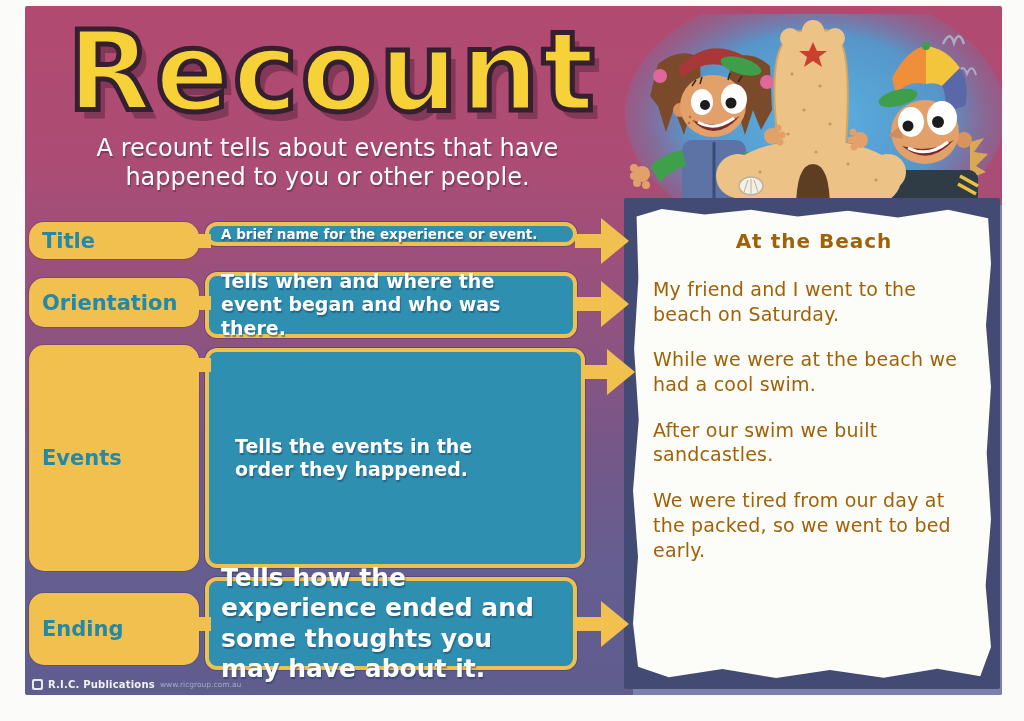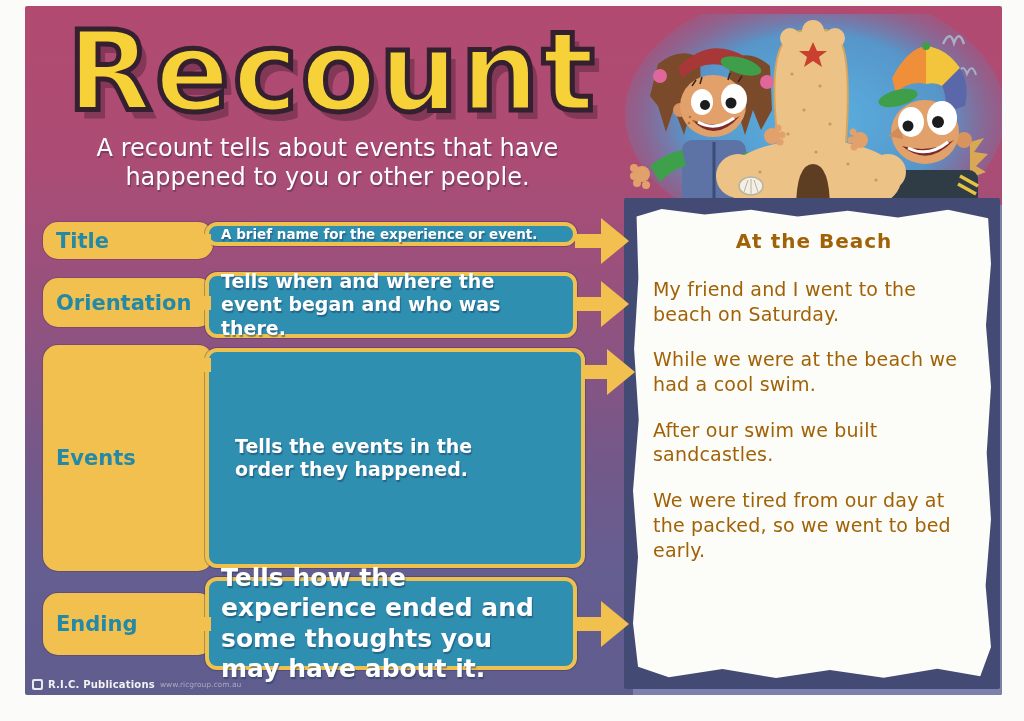--- a/index.html
+++ b/index.html
@@ -22,21 +22,21 @@
     text-shadow:7px 9px 0 rgba(96,42,66,.55);
   }
   .subtitle {
     position:absolute; left:15px; top:128px; width:575px; text-align:center;
     font-size:24px; font-weight:normal; color:#ffffff; line-height:1.2;
     white-space:pre-line; text-shadow:1px 2px 1px rgba(60,35,70,.45);
   }
 
   
   .label-box {
-    position:absolute; left:18px; width:170px; background:#f1c04f; border-radius:15px;
+    position:absolute; left:4px; width:170px; background:#f1c04f; border-radius:15px;
     display:flex; align-items:center; padding-left:13px;
     color:#2389a7; font-weight:bold; font-size:21px;
     box-shadow:0 0 0 1px rgba(70,45,70,.25);
   }
   .conn { position:absolute; width:18px; height:14px; background:#f1c04f; z-index:3; }
   .desc-box {
     position:absolute; left:180px; background:#2f8fb0; border:4px solid #eec04e; border-radius:12px;
     display:flex; align-items:center; color:#ffffff; font-weight:bold;
     box-shadow:0 0 0 1px rgba(50,45,90,.35);
     text-shadow:1px 2px 1px rgba(25,60,95,.5); line-height:1.22;
@@ -64,21 +64,21 @@
   .r2 .head { left:576px; top:275px; }
 
   
   .r3 .label-box { top:339px; height:226px; }
   .r3 .conn { left:168px; top:352px; }
   .r3 .desc-box { top:342px; width:380px; height:220px; padding-left:26px; padding-right:44px; font-size:19px; }
   .r3 .stem { left:556px; top:359px; width:26px; }
   .r3 .head { left:582px; top:343px; }
 
   
-  .r4 .label-box { top:587px; height:62px; }
+  .r4 .label-box { top:587px; height:72px; }
   .r4 .conn { left:168px; top:611px; }
   .r4 .desc-box { top:571px; width:372px; height:93px; padding-left:12px; padding-right:28px; font-size:25px; }
   .r4 .stem { left:550px; top:611px; width:26px; }
   .r4 .head { left:576px; top:595px; }
 
   
   .paper-back { position:absolute; left:608px; top:199px; width:375px; height:491px; background:#7d80ac; z-index:4; }
   .paper-frame { position:absolute; left:599px; top:192px; width:376px; height:491px; background:#434a74; z-index:5; border-radius:2px; }
   .paper-white {
     position:absolute; left:9px; top:9px; right:9px; bottom:9px; background:#fcfcf8;

